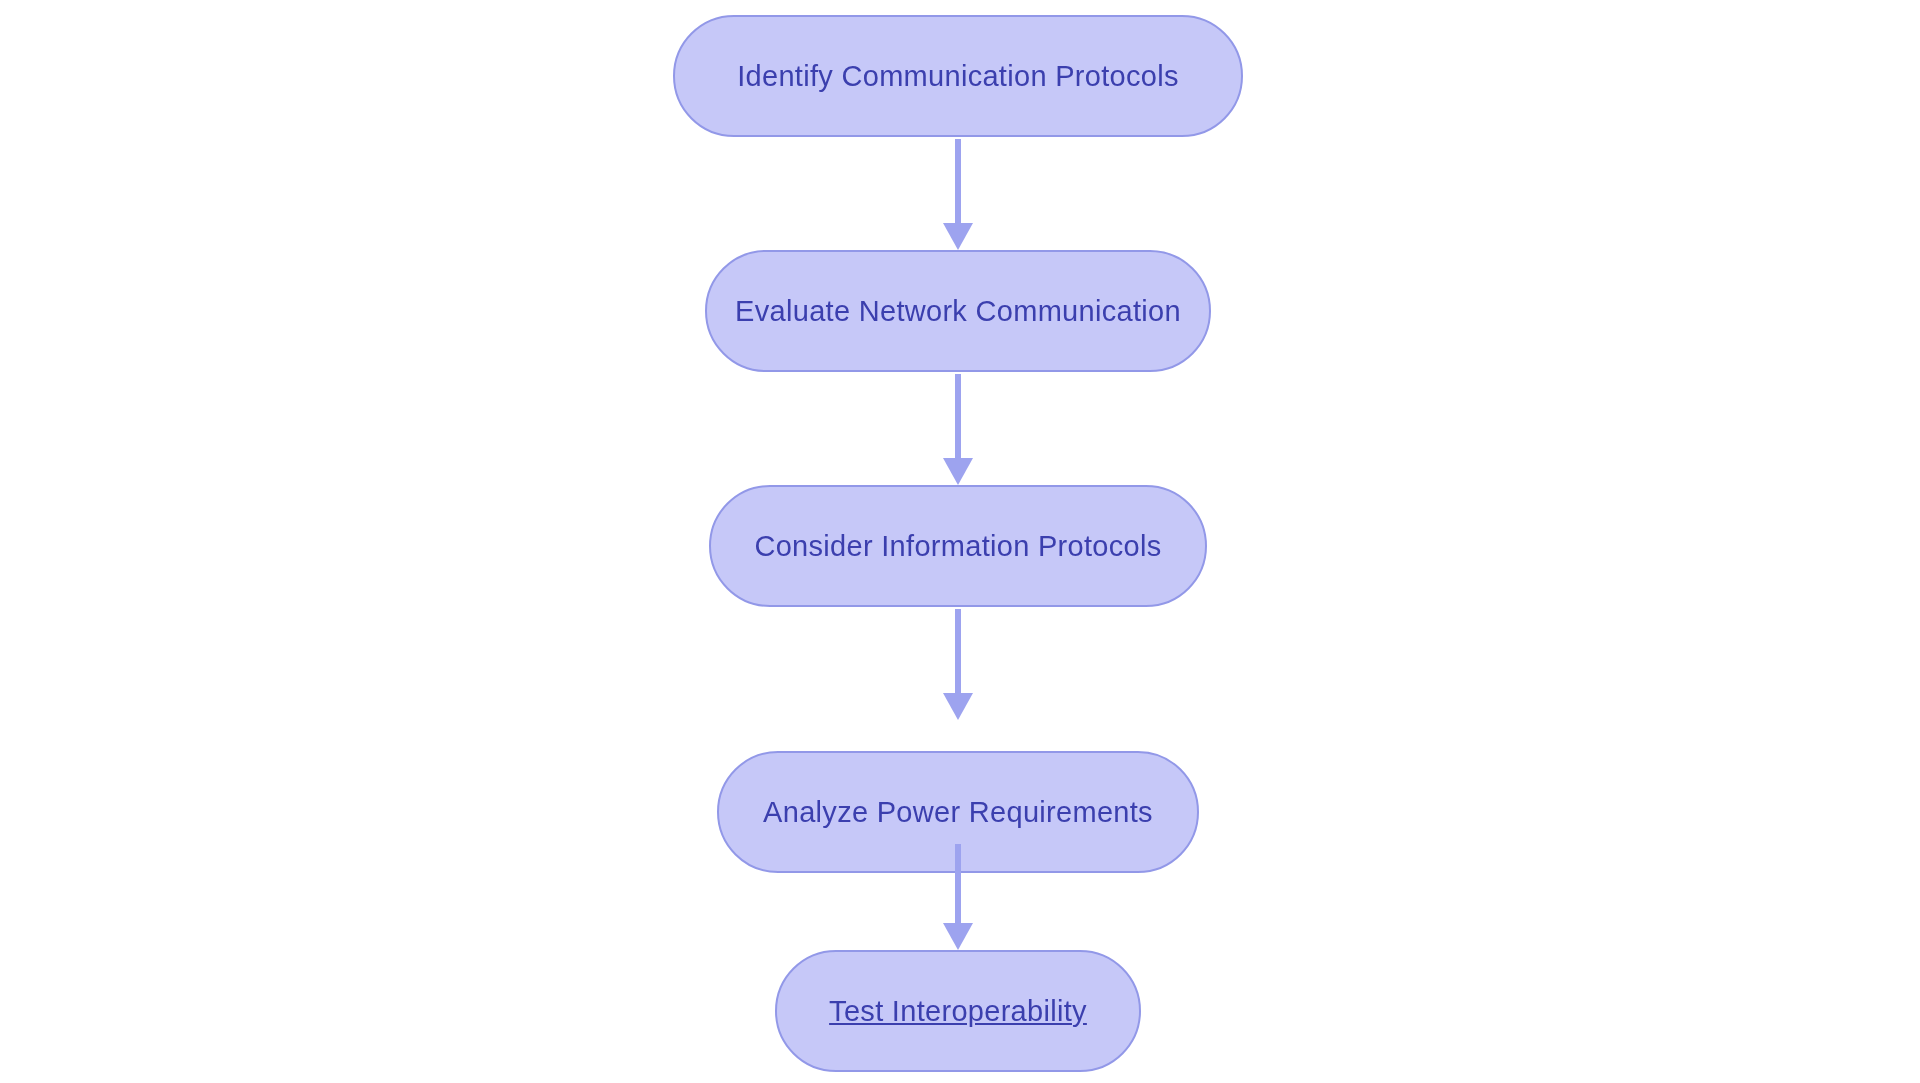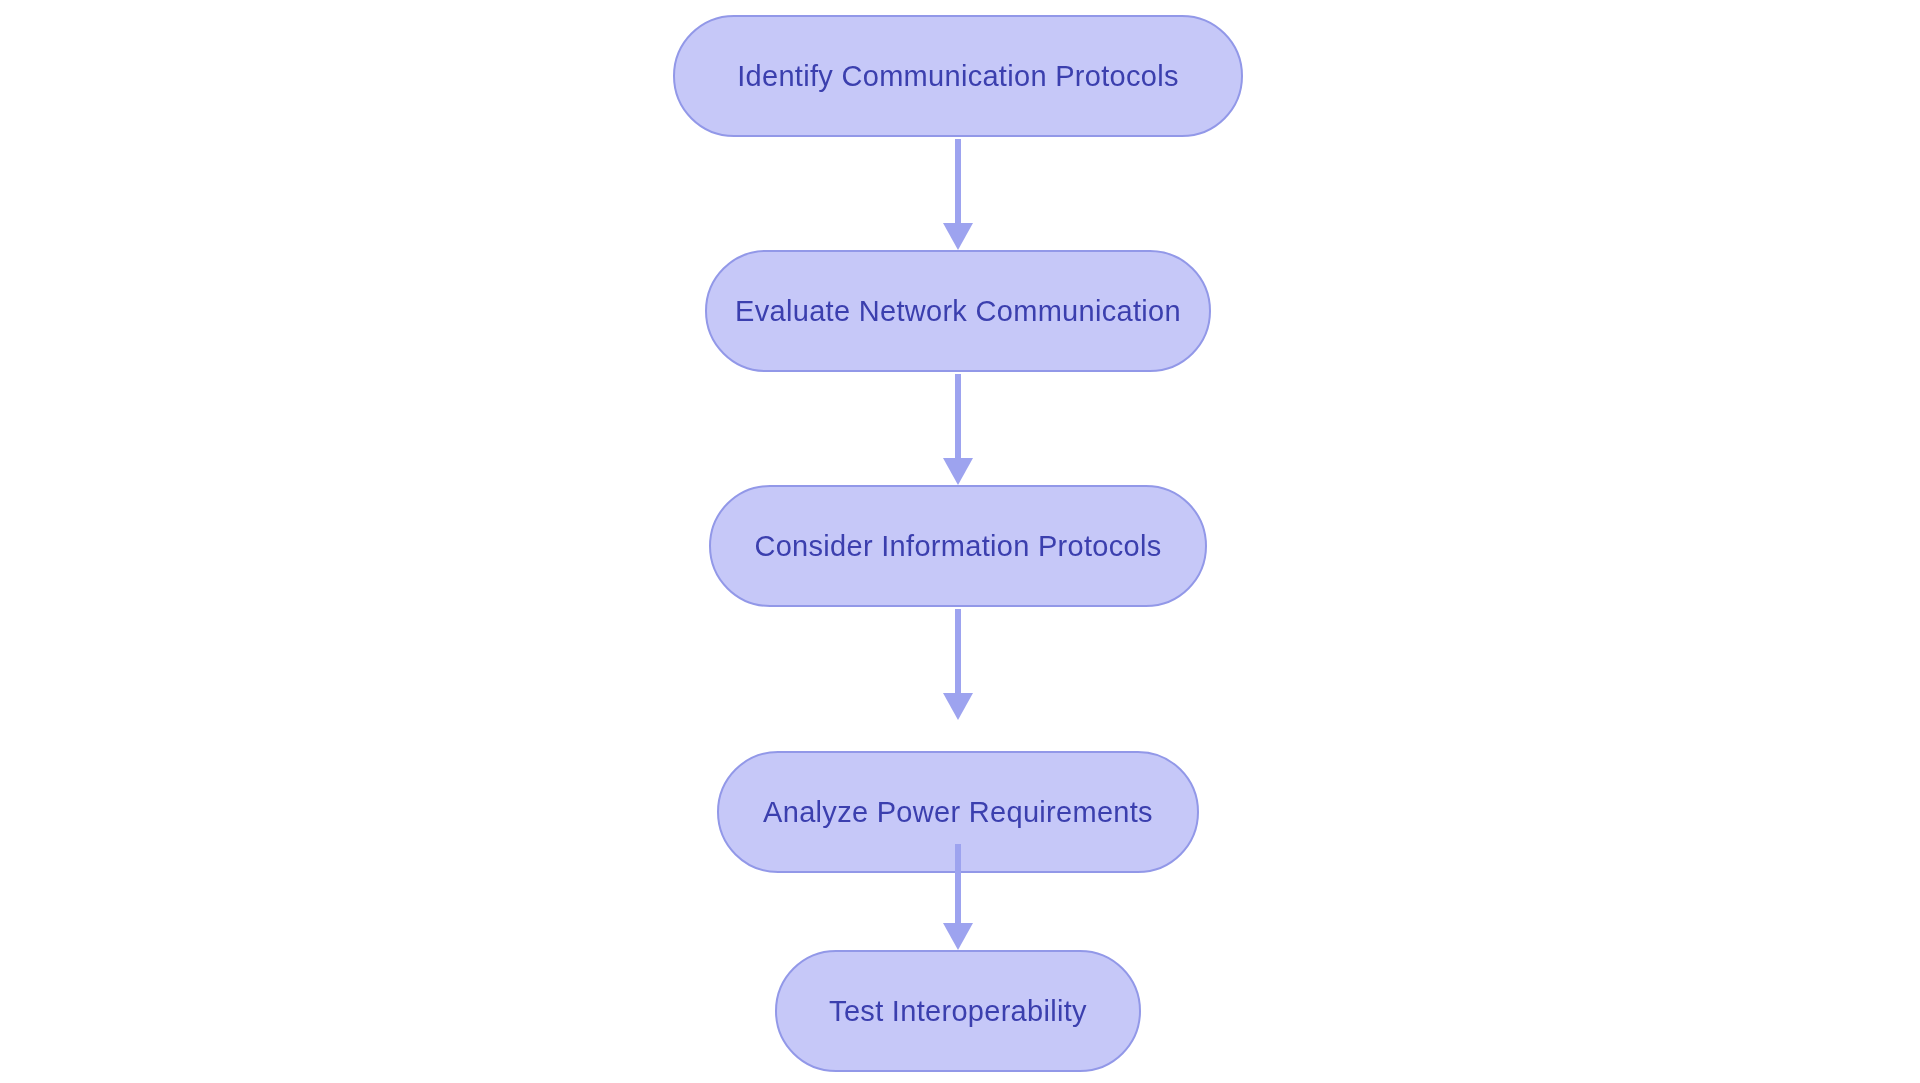--- a/index.html
+++ b/index.html
@@ -30,21 +30,21 @@
     color: var(--node-text, #3b3fae);
     font-size: 29px;
     letter-spacing: 0.3px;
     white-space: nowrap;
     text-align: right;
   }
   .node-1 { top: 15px;  width: 570px; }
   .node-2 { top: 250px; width: 506px; }
   .node-3 { top: 485px; width: 498px; }
   .node-4 { top: 751px; width: 482px; }
-  .node-5 { top: 950px; width: 366px; }
+  .node-5 { top: 950px; width: 366px; text-decoration: underline; }
 
   .arrow {
     position: absolute;
     left: 958px;
     transform: translateX(-50%);
     display: flex;
     flex-direction: column;
     align-items: center;
   }
   .arrow-line {

